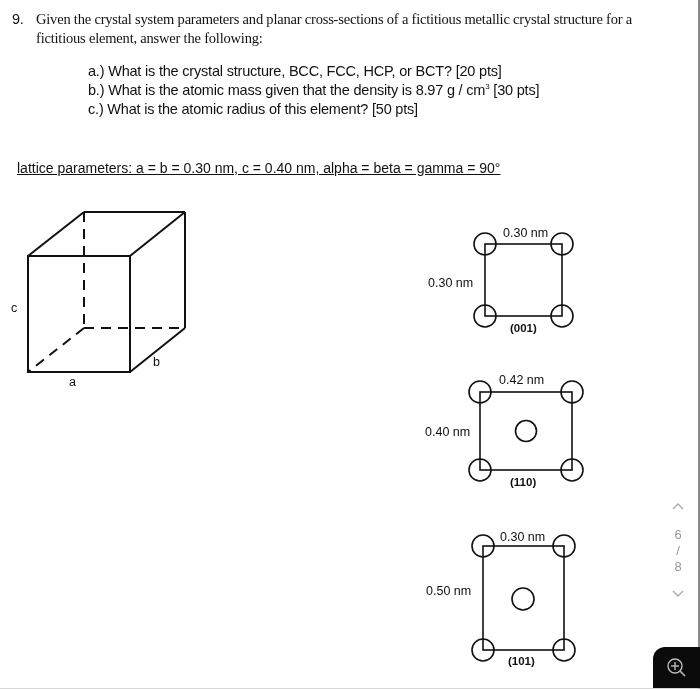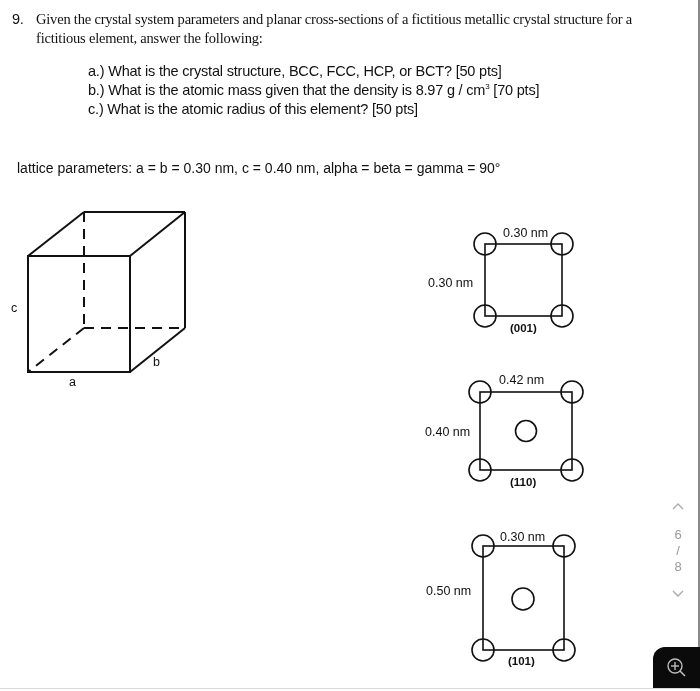--- a/index.html
+++ b/index.html
@@ -10,43 +10,43 @@
   .page {
     position: absolute; left: 0; top: 0; width: 698px; height: 688px;
     border-right: 2px solid #8a8a8a; border-bottom: 1px solid #d8d8d8;
     background: #fff;
   }
   .q-head { position: absolute; left: 12px; top: 10px; font-size: 14.5px; line-height: 19px; letter-spacing: -0.2px; }
   .q-num { position: absolute; left: 0; top: 0; }
   .q-text { position: absolute; left: 24px; top: 0; width: 620px; font-family: Liberation Serif, serif; }
   .sub { position: absolute; left: 88px; font-size: 14.5px; letter-spacing: -0.2px; white-space: nowrap; }
   .sub sup { font-size: 8px; }
-  .lattice { position: absolute; left: 17px; top: 160px; font-size: 14px; white-space: nowrap; }
+  .lattice { position: absolute; left: 17px; top: 160px; font-size: 14px; white-space: nowrap; text-decoration: underline; }
   svg { position: absolute; left: 0; top: 0; }
   .lbl { font-family: "Liberation Sans", sans-serif; font-size: 12.5px; fill: #111; }
   .side-nav { position: absolute; left: 662px; top: 495px; width: 32px; text-align: center; color: #aaa; font-size: 14px; }
   .nav-btn { display: block; cursor: pointer; height: 22px; line-height: 22px; }
   .page-count { font-size: 13px; line-height: 16px; color: #999; }
   .zoom-btn {
     position: absolute; left: 653px; top: 647px; width: 47px; height: 41px;
     background: #0b0b0b; border-top-left-radius: 12px; cursor: pointer;
   }
 </style>
 </head>
 <body>
 
 <div class="page">
 
   <div class="q-head">
     <span class="q-num">9.</span>
     <span class="q-text">Given the crystal system parameters and planar cross-sections of a fictitious metallic crystal structure for a fictitious element, answer the following:</span>
   </div>
 
-  <div class="sub" style="top:63px">a.) What is the crystal structure, BCC, FCC, HCP, or BCT? [50 pts]</div>
-  <div class="sub" style="top:82px"><span>b.) What is the atomic mass given that the density is 8.97 g / cm</span><sup>3</sup><span> [70 pts]</span></div>
+  <div class="sub" style="top:63px">a.) What is the crystal structure, BCC, FCC, HCP, or BCT? [20 pts]</div>
+  <div class="sub" style="top:82px"><span>b.) What is the atomic mass given that the density is 8.97 g / cm</span><sup>3</sup><span> [30 pts]</span></div>
   <div class="sub" style="top:101px">c.) What is the atomic radius of this element? [50 pts]</div>
 
   <div class="lattice">lattice parameters: a = b = 0.30 nm, c = 0.40 nm, alpha = beta = gamma = 90°</div>
 
   <svg width="200" height="400" style="left:0;top:0">
     <g stroke="#111" stroke-width="2" fill="none">
 
       <rect x="28" y="256" width="102" height="116"></rect>
 
       <line x1="28" y1="256" x2="84" y2="212"></line>

